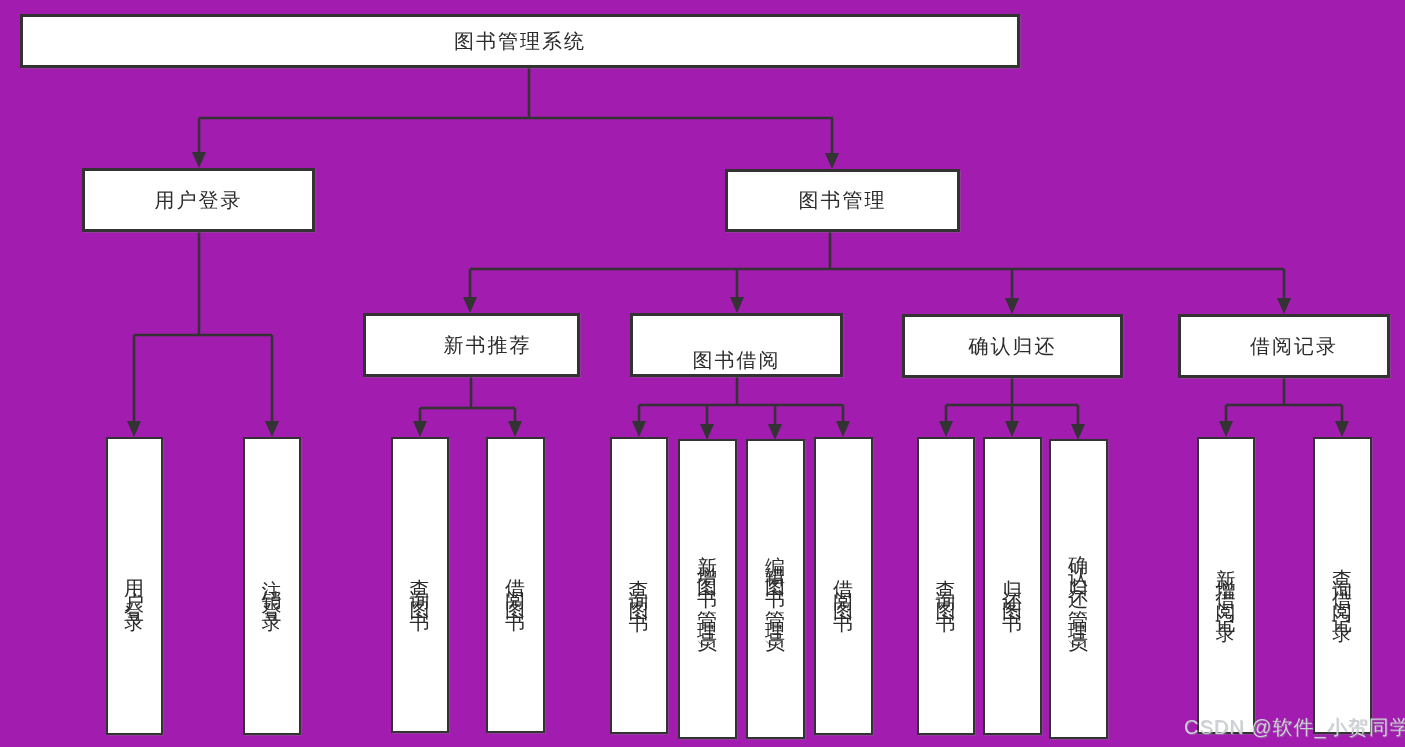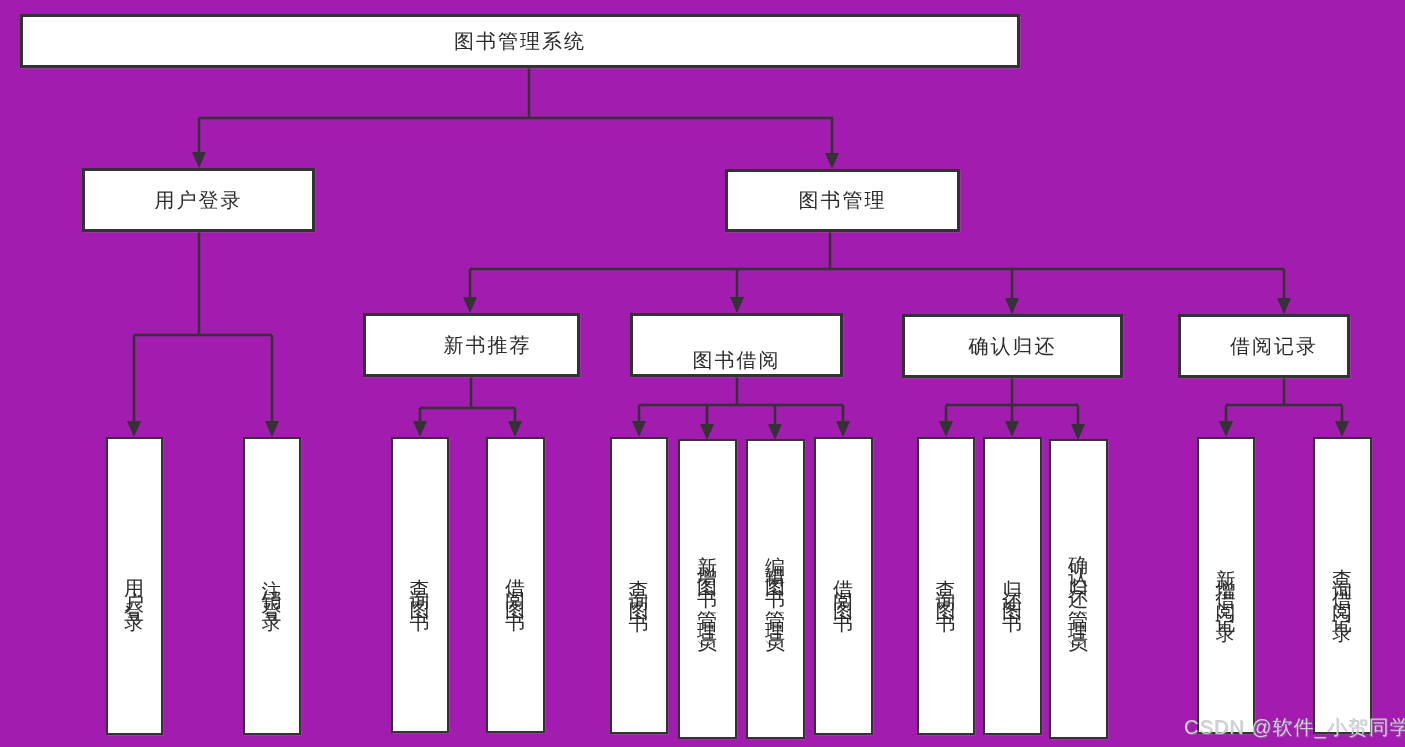--- a/index.html
+++ b/index.html
@@ -105,21 +105,21 @@
 
   <div class="box hbox" style="left:363px; top:313px; width:217px; height:64px;padding-left:32px;">
     <span>新书推荐</span>
   </div>
   <div class="box hbox" style="left:630px; top:313px; width:213px; height:64px;align-items:flex-end;">
     <span>图书借阅</span>
   </div>
   <div class="box hbox" style="left:902px; top:314px; width:221px; height:64px;">
     <span>确认归还</span>
   </div>
-  <div class="box hbox" style="left:1178px; top:314px; width:172px; height:64px;padding-left:20px;">
+  <div class="box hbox" style="left:1178px; top:314px; width:212px; height:64px;padding-left:20px;">
     <span>借阅记录</span>
   </div>
 
   <div class="box vbox" style="left:106px; top:437px; width:57px; height:298px;">
     <span class="vtext">用户登录</span>
   </div>
   <div class="box vbox" style="left:243px; top:437px; width:58px; height:298px;">
     <span class="vtext">注销登录</span>
   </div>
 

